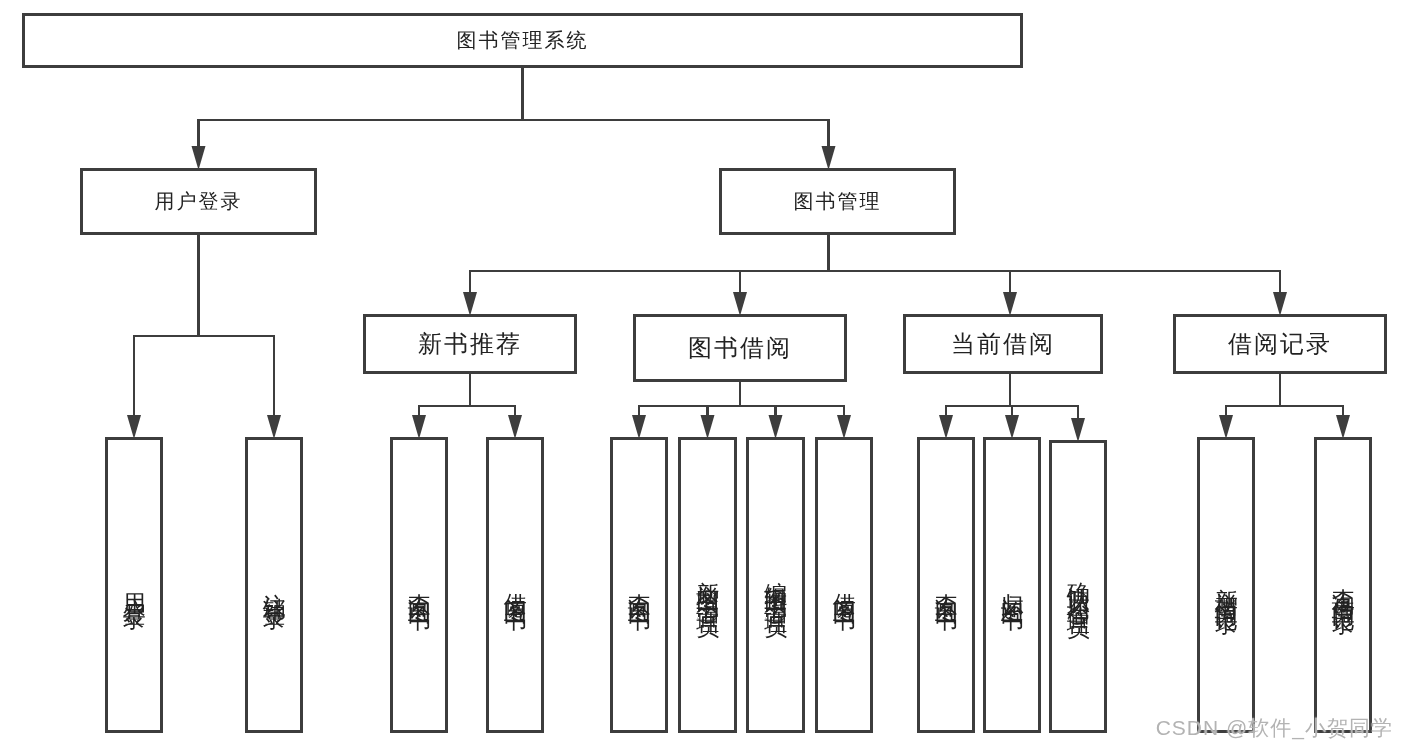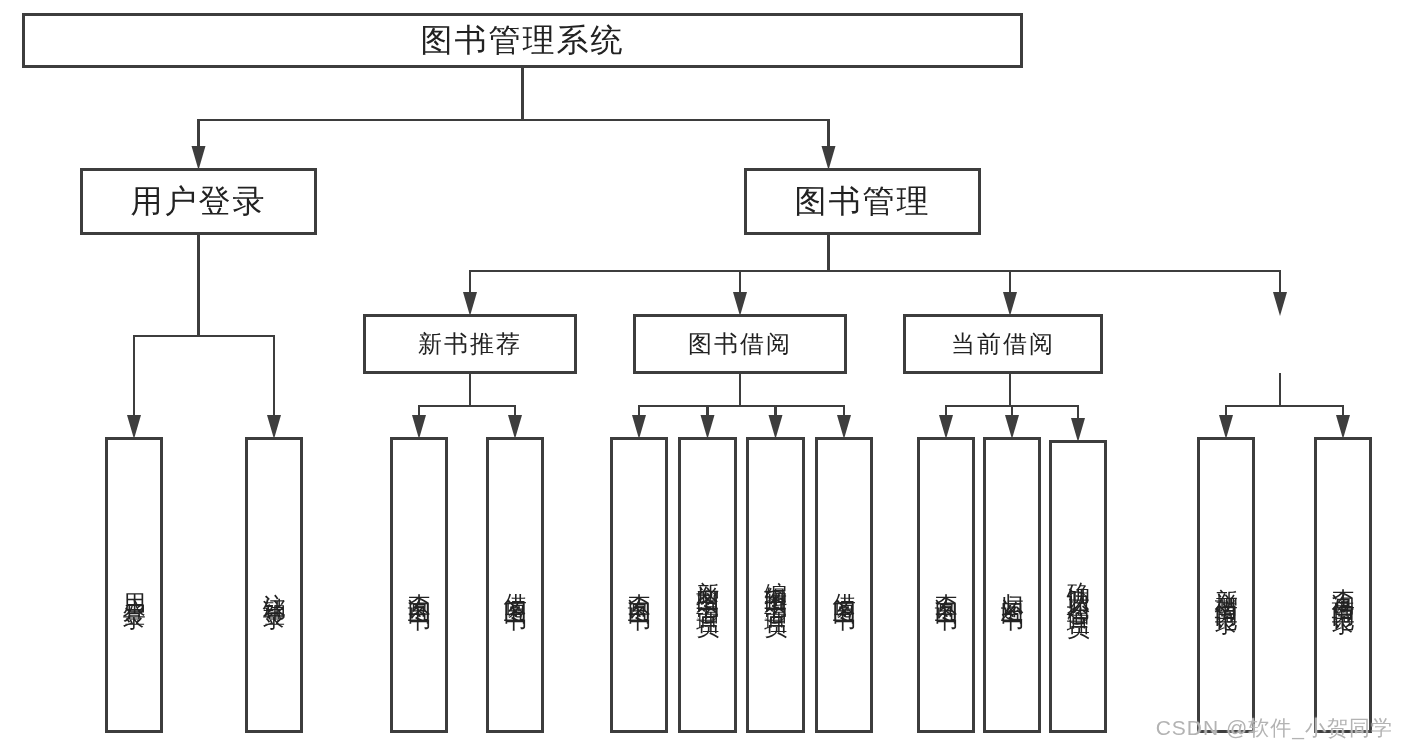--- a/index.html
+++ b/index.html
@@ -21,21 +21,21 @@
     position: absolute;
     box-sizing: border-box;
     border: 3px solid var(--line, #3d3d3d);
     background: #ffffff;
     display: flex;
     align-items: center;
     justify-content: center;
     color: var(--text, #222222);
     text-align: center;
   }
-  .box-h { font-size: 32px; letter-spacing: 2px; white-space: nowrap; }
+  .box-h { font-size: 20px; letter-spacing: 2px; white-space: nowrap; }
   .depth-2.box-h { font-size: 24px; text-align: center; }
   .box-v {
     writing-mode: vertical-rl;
     text-orientation: mixed;
     font-size: 23px;
     letter-spacing: 5px;
     line-height: 1.1;
   }
   #watermark {
     position: absolute;
@@ -106,28 +106,29 @@
       <line x1="1226" y1="406" x2="1226" y2="419" stroke="#3d3d3d" stroke-width="2.6" stroke-linecap="square" shape-rendering="crispEdges"></line>
       <polygon points="1219,415 1233,415 1226,439" fill="#3d3d3d"></polygon>
       <line x1="1343" y1="406" x2="1343" y2="419" stroke="#3d3d3d" stroke-width="2.6" stroke-linecap="square" shape-rendering="crispEdges"></line>
       <polygon points="1336,415 1350,415 1343,439" fill="#3d3d3d"></polygon>
     </svg>
   <div id="watermark">CSDN @软件_小贺同学</div>
 <div class="box box-h depth-0" style="left: 22px; top: 13px; width: 1001px; height: 55px;">图书管理系统</div>
     <div class="box box-h depth-1" style="left: 80px; top: 168px; width: 237px; height: 67px;">用户登录</div>
     <div class="box box-v depth-2" style="left: 105px; top: 437px; width: 58px; height: 296px;">用户登录</div>
     <div class="box box-v depth-2" style="left: 245px; top: 437px; width: 58px; height: 296px;">注销登录</div>
-    <div class="box box-h depth-1" style="left: 744px; top: 168px; width: 237px; height: 67px;">图书管理</div>
+    <div class="box box-h depth-1" style="left: 719px; top: 168px; width: 237px; height: 67px;">图书管理</div>
     <div class="box box-h depth-2" style="left: 363px; top: 314px; width: 214px; height: 60px;">新书推荐</div>
     <div class="box box-v depth-3" style="left: 390px; top: 437px; width: 58px; height: 296px;">查询图书</div>
     <div class="box box-v depth-3" style="left: 486px; top: 437px; width: 58px; height: 296px;">借阅图书</div>
-    <div class="box box-h depth-2" style="left: 633px; top: 314px; width: 214px; height: 60px;">图书借阅</div>
+    <div class="box box-h depth-2" style="left: 633px; top: 314px; width: 214px; height: 68px;">图书借阅</div>
     <div class="box box-v depth-3" style="left: 610px; top: 437px; width: 58px; height: 296px;">查询图书</div>
     <div class="box box-v depth-3" style="left: 678px; top: 437px; width: 59px; height: 296px;">新增图书（管理员）</div>
     <div class="box box-v depth-3" style="left: 746px; top: 437px; width: 59px; height: 296px;">编辑图书（管理员）</div>
     <div class="box box-v depth-3" style="left: 815px; top: 437px; width: 58px; height: 296px;">借阅图书</div>
     <div class="box box-h depth-2" style="left: 903px; top: 314px; width: 200px; height: 60px;">当前借阅</div>
     <div class="box box-v depth-3" style="left: 917px; top: 437px; width: 58px; height: 296px;">查询图书</div>
     <div class="box box-v depth-3" style="left: 983px; top: 437px; width: 58px; height: 296px;">归还图书</div>
     <div class="box box-v depth-3" style="left: 1049px; top: 440px; width: 58px; height: 293px;">确认归还（管理员）</div>
+    <div class="box box-h depth-2" style="left: 1173px; top: 314px; width: 214px; height: 60px;">借阅记录</div>
     <div class="box box-v depth-3" style="left: 1197px; top: 437px; width: 58px; height: 296px;">新增借阅记录</div>
     <div class="box box-v depth-3" style="left: 1314px; top: 437px; width: 58px; height: 296px;">查询借阅记录</div>
   </div>
 
 </body></html>

